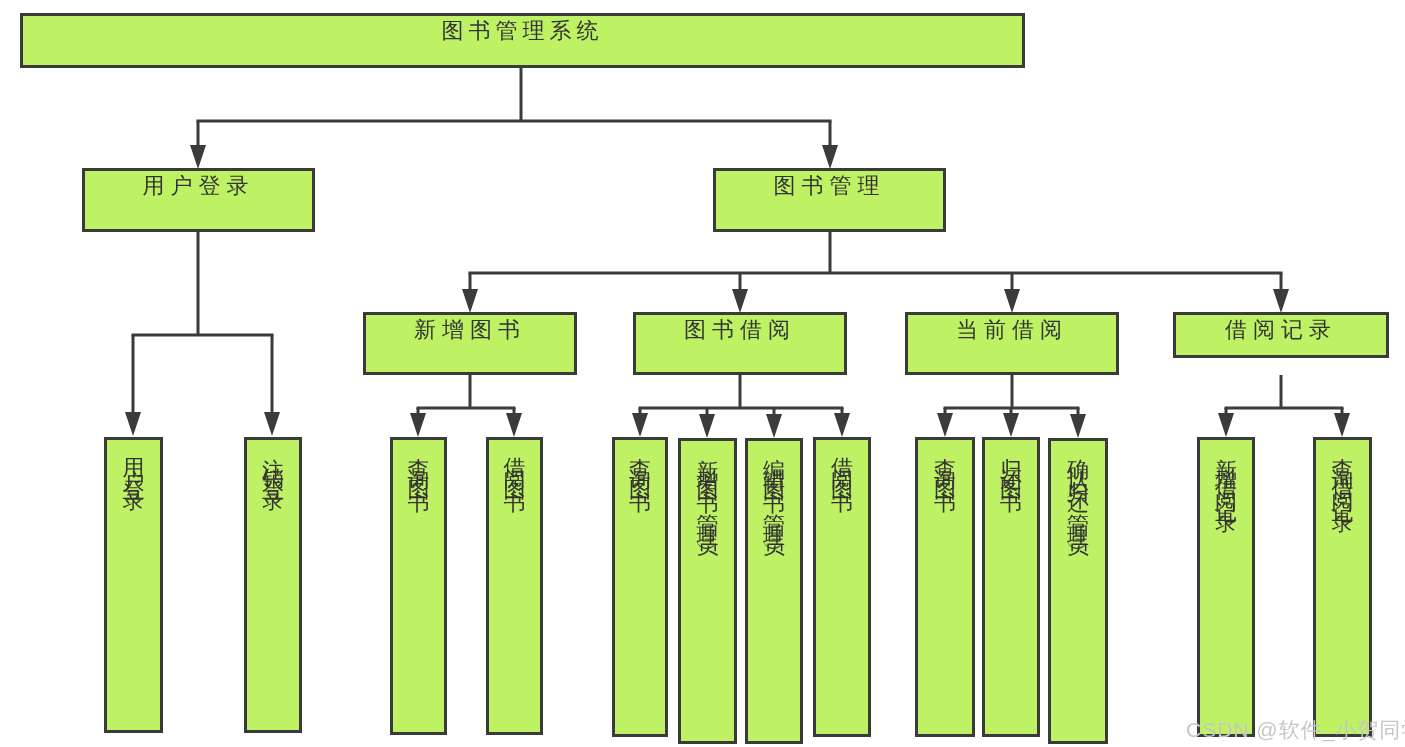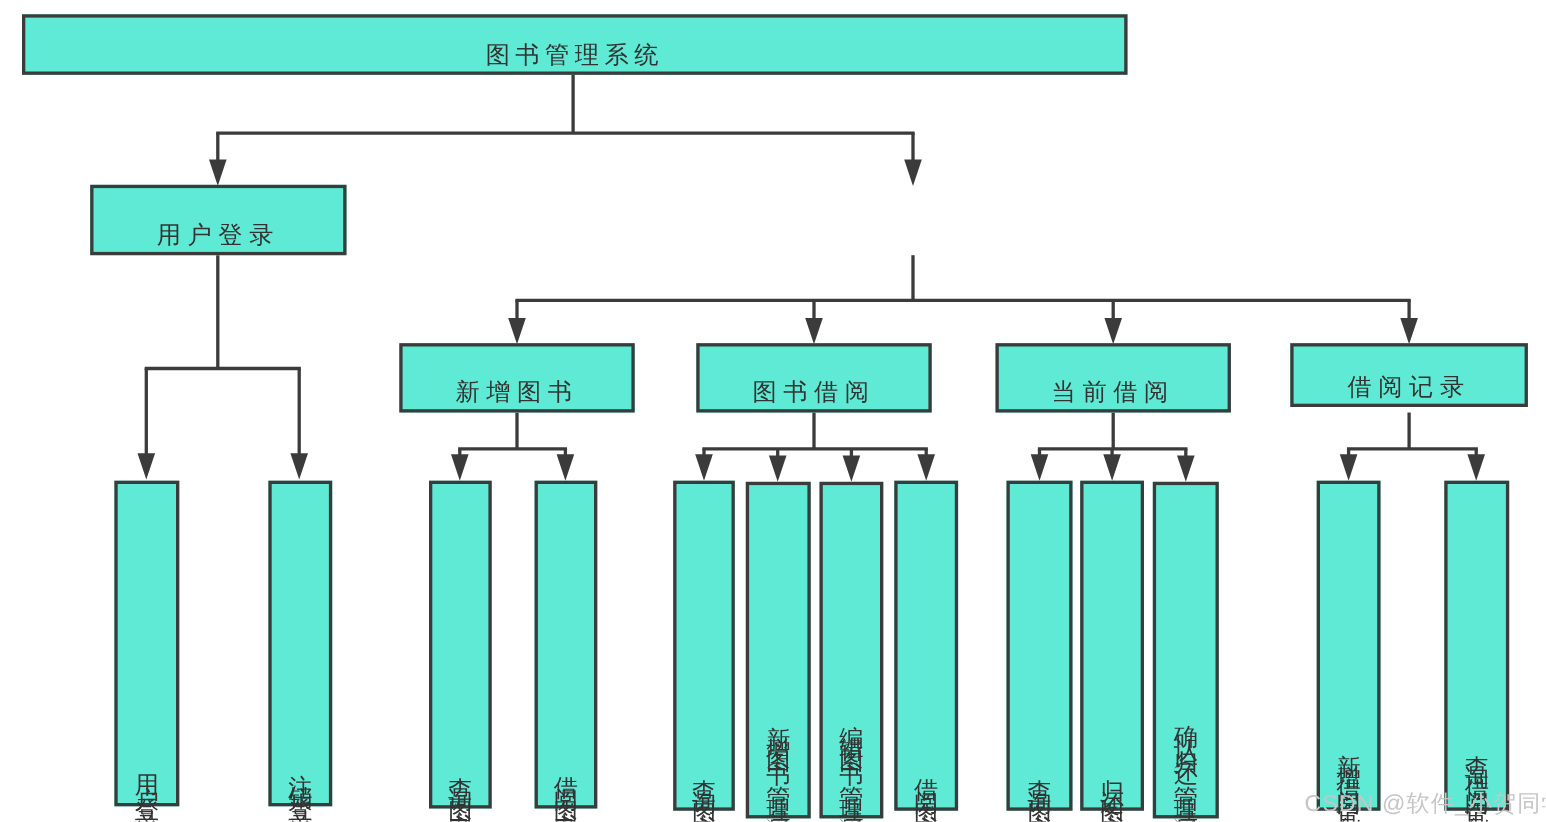--- a/index.html
+++ b/index.html
@@ -7,24 +7,24 @@
     position:relative;
     width:1405px;height:747px;
     background:#ffffff;
     font-family:"Liberation Sans","DejaVu Sans",sans-serif;
     overflow:hidden;
   }
   #connectors{position:absolute;left:0;top:0;z-index:1;}
   .box{
     position:absolute;
     box-sizing:border-box;
-    background:#5eead4;
+    background:#bef264;
     border:3px solid #3b3b3b;
     display:flex;
-    align-items:flex-end;
+    align-items:flex-start;
     justify-content:center;
     z-index:2;
   }
   .lbl{
     color:#333333;
     font-size:22px;
     letter-spacing:6px;
     white-space:nowrap;
   }
   .root .lbl{letter-spacing:5px;}
@@ -115,31 +115,34 @@
     </g>
   </svg>
 
   <div class="box root" style="left:20px;top:13px;width:1005px;height:55px">
     <span class="lbl">图书管理系统</span>
   </div>
 
   <div class="box" style="left:82px;top:168px;width:233px;height:64px">
     <span class="lbl">用户登录</span>
   </div>
+  <div class="box" style="left:713px;top:168px;width:233px;height:64px">
+    <span class="lbl">图书管理</span>
+  </div>
 
   <div class="box" style="left:363px;top:312px;width:214px;height:63px">
     <span class="lbl">新增图书</span>
   </div>
   <div class="box" style="left:633px;top:312px;width:214px;height:63px">
     <span class="lbl">图书借阅</span>
   </div>
   <div class="box" style="left:905px;top:312px;width:214px;height:63px">
     <span class="lbl">当前借阅</span>
   </div>
-  <div class="box" style="left:1173px;top:312px;width:216px;height:58px">
+  <div class="box" style="left:1173px;top:312px;width:216px;height:46px">
     <span class="lbl">借阅记录</span>
   </div>
 
   <div class="box vbox" style="left:104px;top:437px;width:59px;height:296px">
     <span class="lbl">用户登录</span>
   </div>
   <div class="box vbox" style="left:244px;top:437px;width:58px;height:296px">
     <span class="lbl">注销登录</span>
   </div>
 

